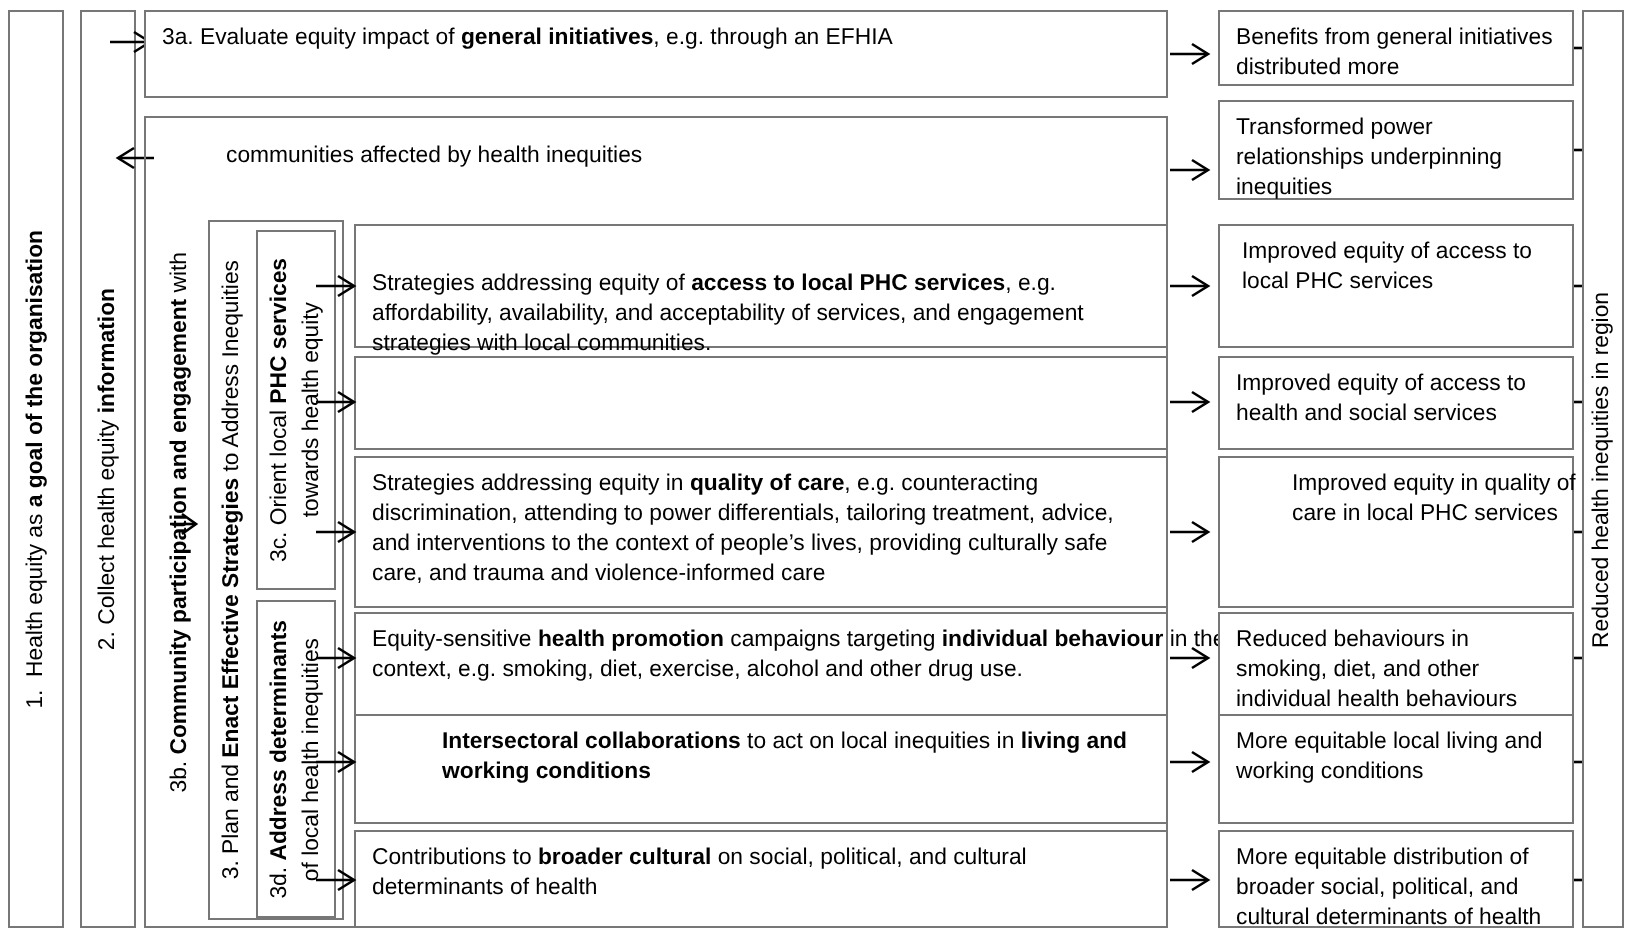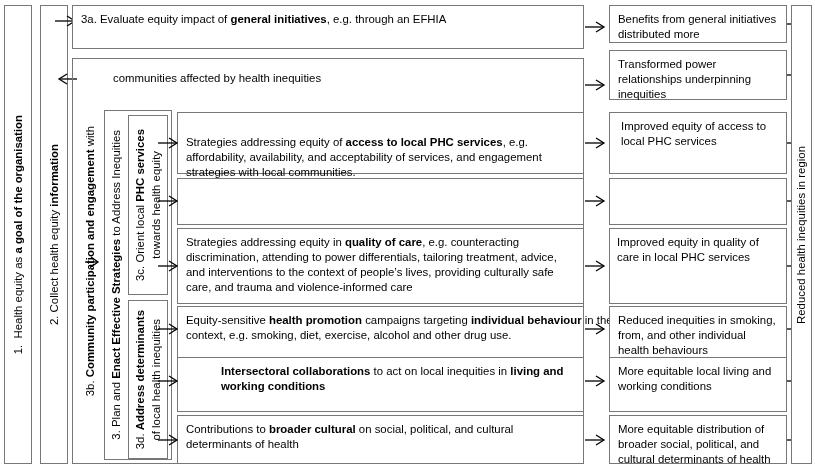--- a/index.html
+++ b/index.html
@@ -220,50 +220,51 @@
     </svg>
   </div>
   <div class="arrow" style="left:787px; top:136px; width:20px; height:14px;">
     <svg width="20" height="14" viewBox="0 0 20 14">
       <path d="M0,7 L16,7" stroke="#000" stroke-width="1.3" fill="none"></path>
       <path d="M9,2 L17,7 L9,12" stroke="#000" stroke-width="1.3" fill="none"></path>
     </svg>
   </div>
 
   <div class="box" style="left:609px; top:178px; width:178px; height:47px;"></div>
+  <div class="txt" style="left:609px; top:178px; width:178px;">Improved equity of access to health and social services</div>
   <div class="arrow" style="left:585px; top:194px; width:22px; height:14px;">
     <svg width="22" height="14" viewBox="0 0 22 14">
       <path d="M0,7 L18,7" stroke="#000" stroke-width="1.3" fill="none"></path>
       <path d="M11,2 L19,7 L11,12" stroke="#000" stroke-width="1.3" fill="none"></path>
     </svg>
   </div>
   <div class="arrow" style="left:787px; top:194px; width:20px; height:14px;">
     <svg width="20" height="14" viewBox="0 0 20 14">
       <path d="M0,7 L16,7" stroke="#000" stroke-width="1.3" fill="none"></path>
       <path d="M9,2 L17,7 L9,12" stroke="#000" stroke-width="1.3" fill="none"></path>
     </svg>
   </div>
 
   <div class="box" style="left:609px; top:228px; width:178px; height:76px;"></div>
-  <div class="txt" style="left:608px; top:228px; width:178px;">Improved equity in quality of care in local PHC services</div>
+  <div class="txt" style="left:637px; top:228px; width:178px;">Improved equity in quality of care in local PHC services</div>
   <div class="arrow" style="left:585px; top:259px; width:22px; height:14px;">
     <svg width="22" height="14" viewBox="0 0 22 14">
       <path d="M0,7 L18,7" stroke="#000" stroke-width="1.3" fill="none"></path>
       <path d="M11,2 L19,7 L11,12" stroke="#000" stroke-width="1.3" fill="none"></path>
     </svg>
   </div>
   <div class="arrow" style="left:787px; top:259px; width:20px; height:14px;">
     <svg width="20" height="14" viewBox="0 0 20 14">
       <path d="M0,7 L16,7" stroke="#000" stroke-width="1.3" fill="none"></path>
       <path d="M9,2 L17,7 L9,12" stroke="#000" stroke-width="1.3" fill="none"></path>
     </svg>
   </div>
 
   <div class="box" style="left:609px; top:306px; width:178px; height:58px;"></div>
-  <div class="txt" style="left:609px; top:306px; width:178px;">Reduced inequities in smoking, from, and other individual health behaviours</div>
+  <div class="txt" style="left:609px; top:306px; width:178px;">Reduced behaviours in smoking, diet, and other individual health behaviours</div>
   <div class="arrow" style="left:585px; top:322px; width:22px; height:14px;">
     <svg width="22" height="14" viewBox="0 0 22 14">
       <path d="M0,7 L18,7" stroke="#000" stroke-width="1.3" fill="none"></path>
       <path d="M11,2 L19,7 L11,12" stroke="#000" stroke-width="1.3" fill="none"></path>
     </svg>
   </div>
   <div class="arrow" style="left:787px; top:322px; width:20px; height:14px;">
     <svg width="20" height="14" viewBox="0 0 20 14">
       <path d="M0,7 L16,7" stroke="#000" stroke-width="1.3" fill="none"></path>
       <path d="M9,2 L17,7 L9,12" stroke="#000" stroke-width="1.3" fill="none"></path>

